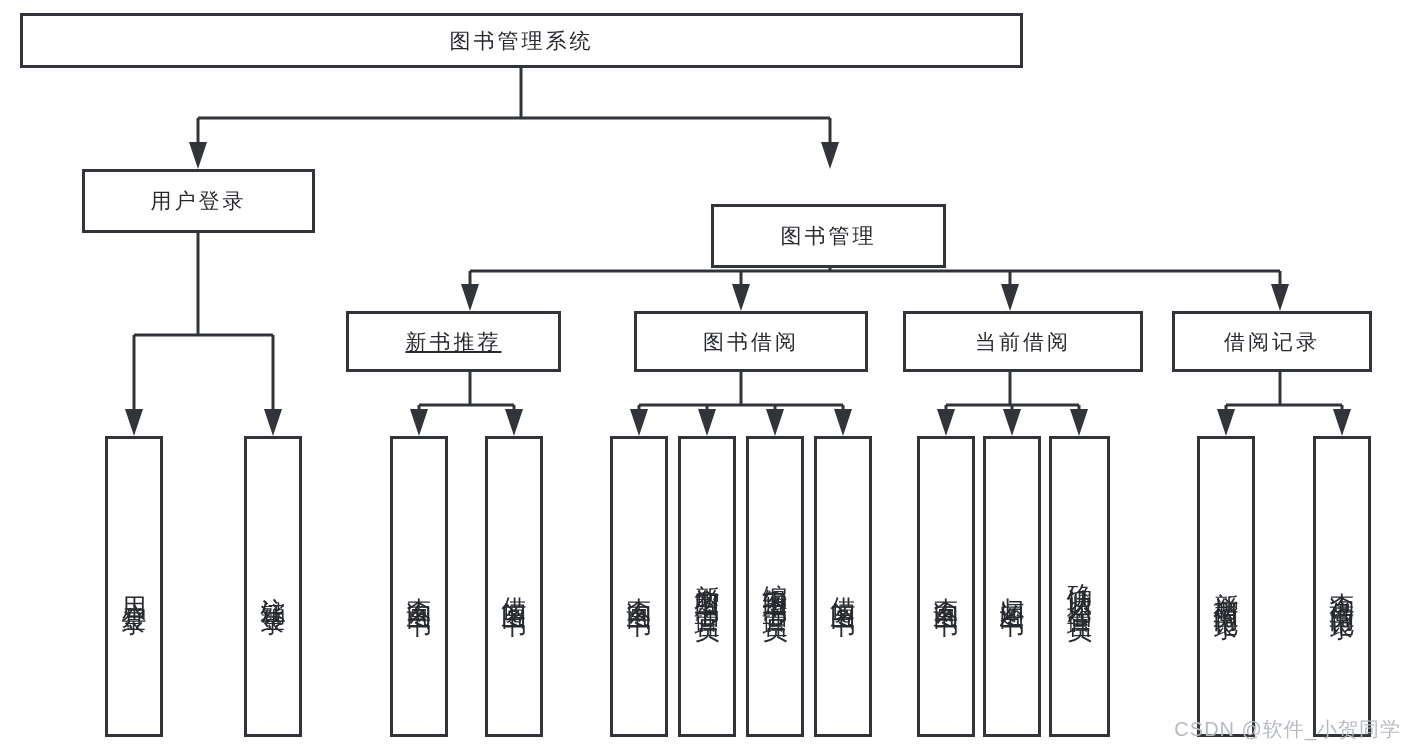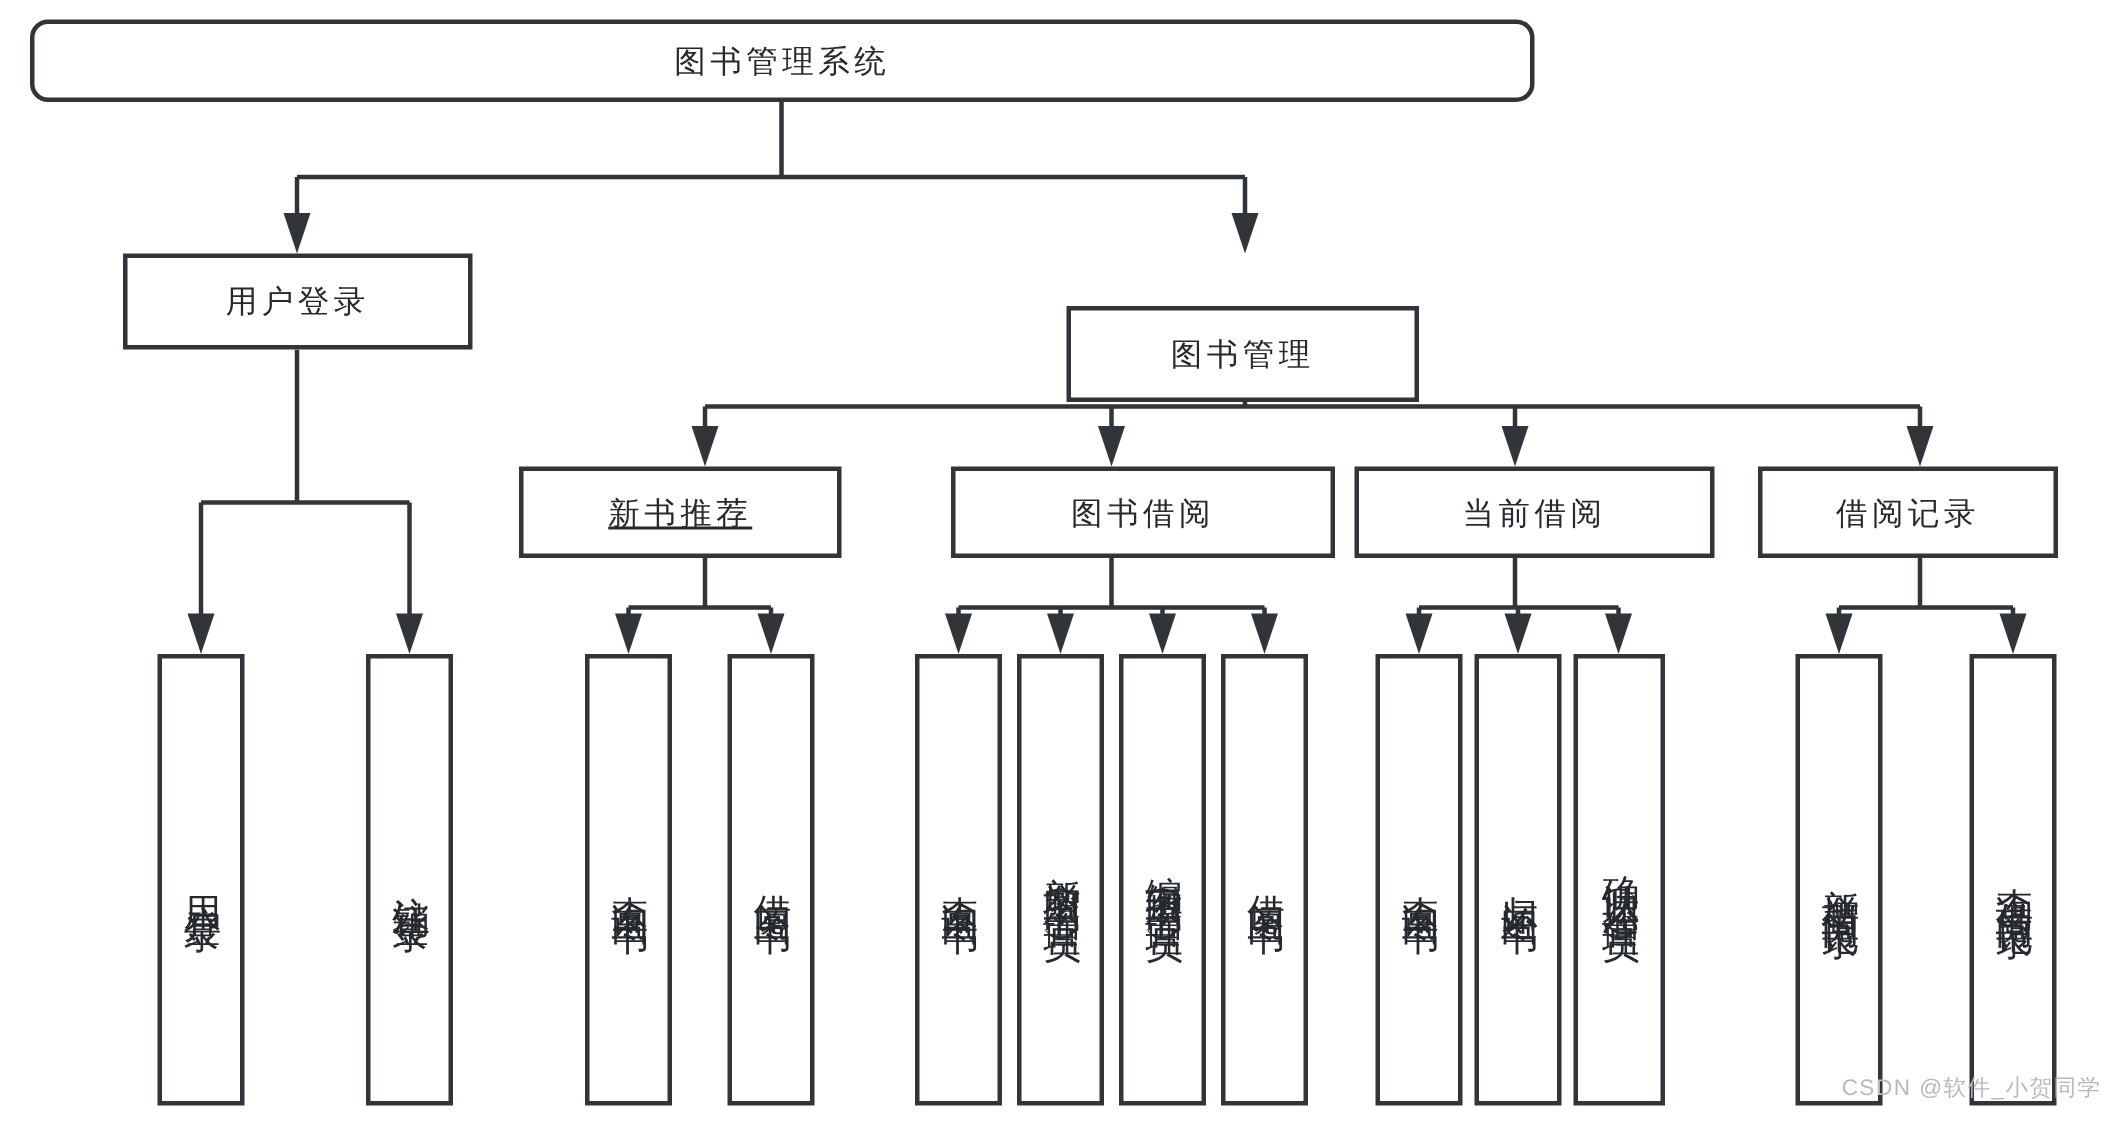--- a/index.html
+++ b/index.html
@@ -33,21 +33,21 @@
     position: absolute;
     background: var(--background);
     border: 3px solid var(--line);
     display: flex;
     align-items: center;
     justify-content: center;
     color: var(--text);
     z-index: 1;
   }
 
-  .root-box  { left: 20px;  top: 13px;  width: 1003px; height: 55px; font-size: 21px; letter-spacing: 3px; border-radius: 12px; }
+  .root-box  { left: 20px;  top: 13px;  width: 1003px; height: 55px; font-size: 21px; letter-spacing: 3px; }
   .lvl2-box  { top: 169px; height: 64px; font-size: 21px; letter-spacing: 3px; }
   .lvl3-box  { top: 311px; height: 61px; font-size: 21px; letter-spacing: 3px; }
 
   .leaf {
     top: 436px;
     width: 58px;
     height: 301px;
   }
   .vtext {
     writing-mode: vertical-rl;
@@ -56,21 +56,21 @@
     letter-spacing: 5px;
     color: var(--text);
     line-height: 1;
   }
 
   .watermark {
     position: absolute;
     right: 4px;
     top: 716px;
     z-index: 2;
-    font-size: 15px;
+    font-size: 20px;
     letter-spacing: 1px;
     color: var(--watermark);
     white-space: nowrap;
   }
 </style>
 </head>
 <body>
 
 <div class="stage">
 
@@ -143,21 +143,21 @@
   <div class="box lvl2-box" style="left:82px; width:233px;">
     <span>用户登录</span>
   </div>
   <div class="box lvl2-box" style="left:711px; width:235px;margin-top:35px;">
     <span>图书管理</span>
   </div>
 
   <div class="box lvl3-box" style="left:346px; width:215px;text-decoration:underline;">
     <span>新书推荐</span>
   </div>
-  <div class="box lvl3-box" style="left:634px; width:256px;">
+  <div class="box lvl3-box" style="left:634px; width:234px;">
     <span>图书借阅</span>
   </div>
   <div class="box lvl3-box" style="left:903px; width:240px;">
     <span>当前借阅</span>
   </div>
   <div class="box lvl3-box" style="left:1172px; width:200px;">
     <span>借阅记录</span>
   </div>
 
   <div class="box leaf" style="left:105px;">

